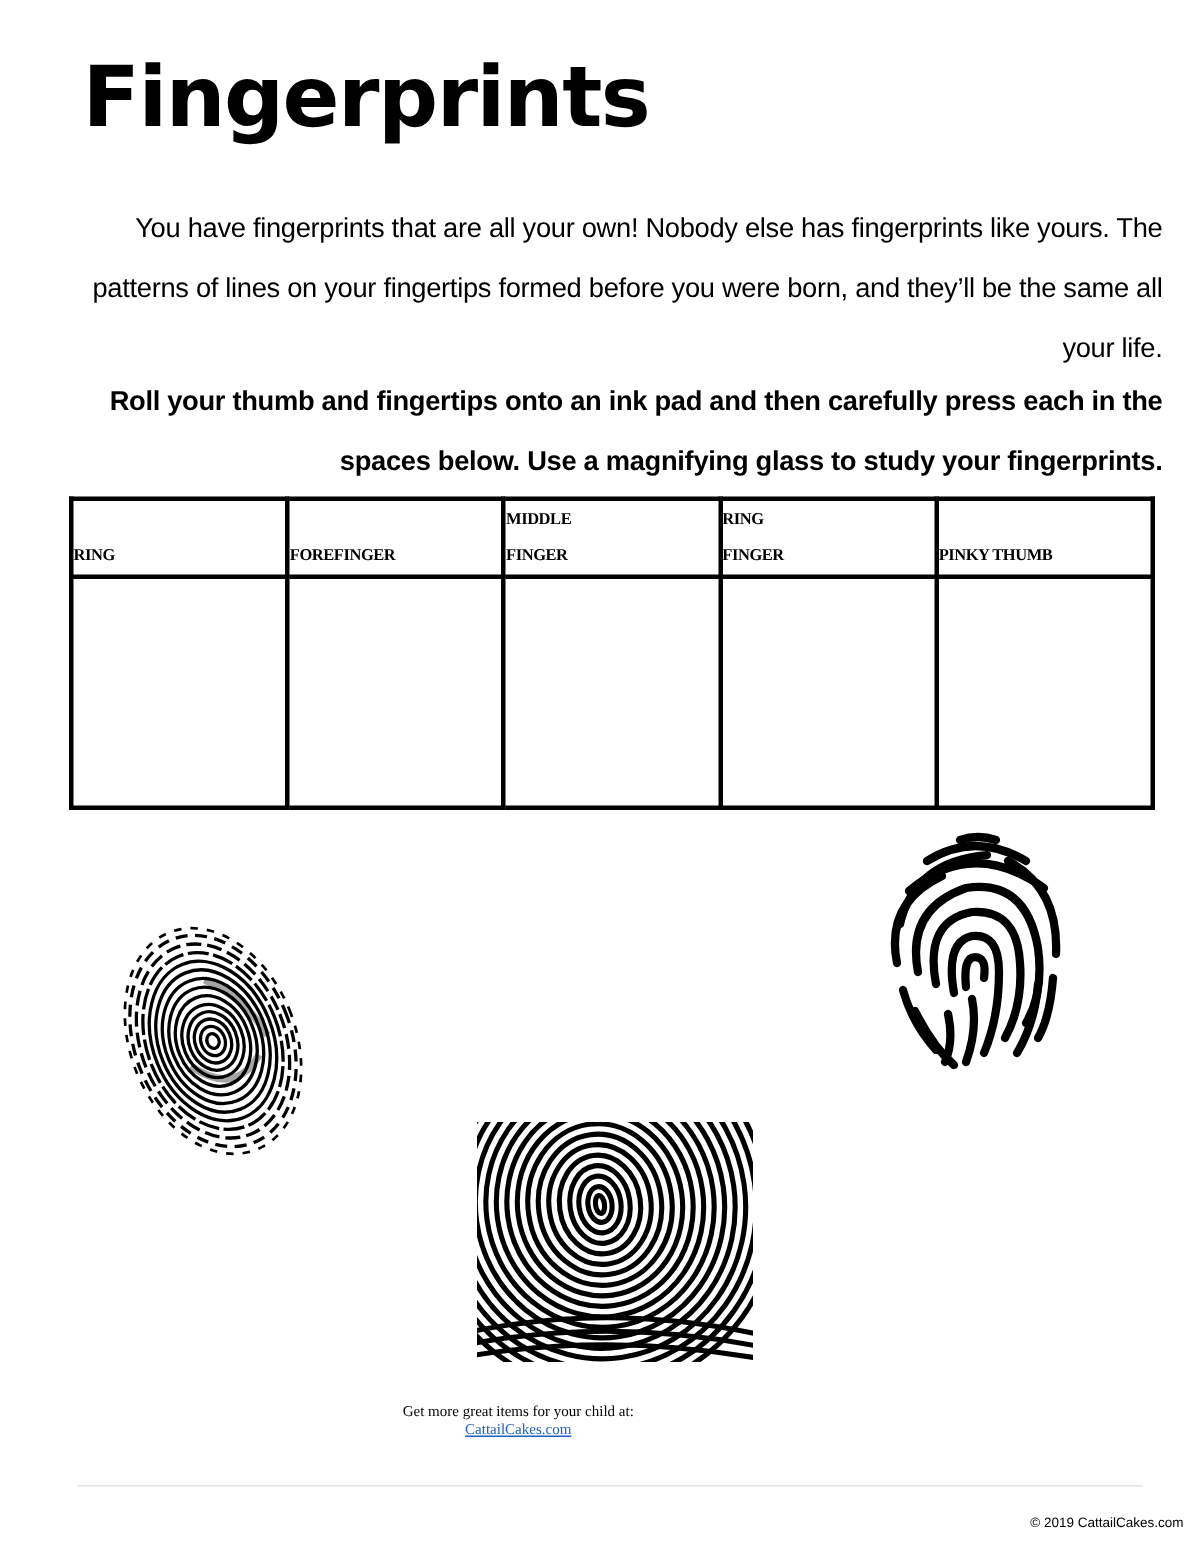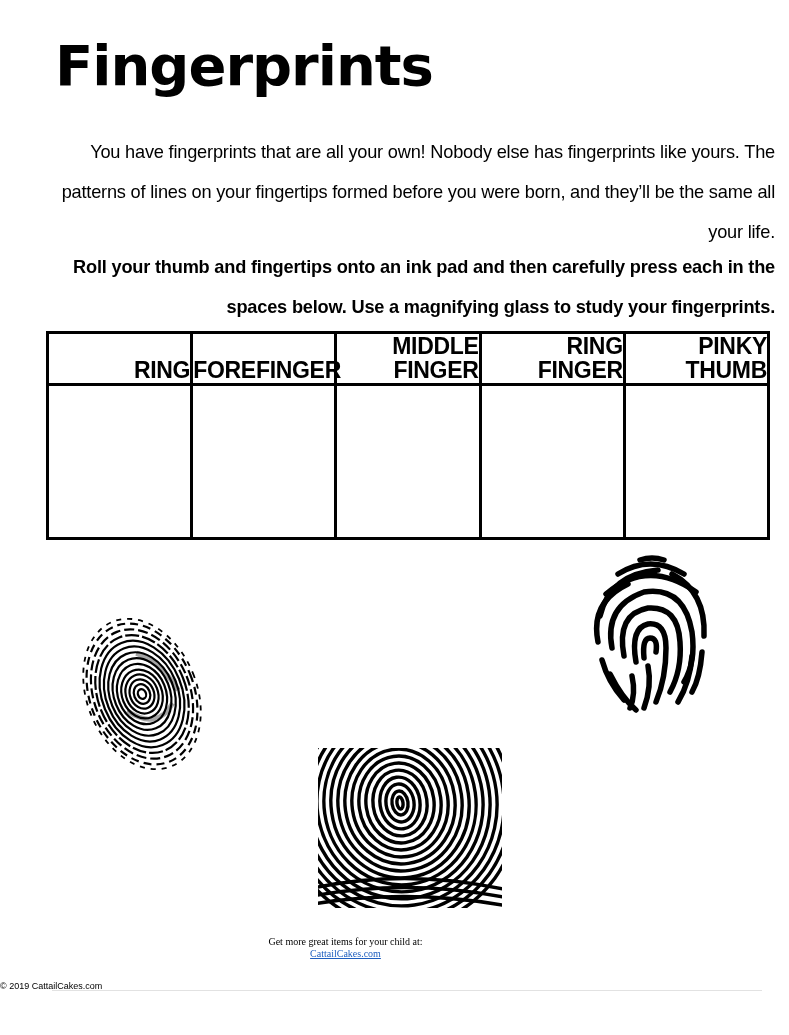--- a/index.html
+++ b/index.html
@@ -49,24 +49,24 @@
       border-collapse: collapse;
       table-layout: fixed;
     }
     .prints-table th, .prints-table td {
       border: 3px solid #000;
       padding: 0;
     }
     .prints-table th {
       height: 48px;
       vertical-align: bottom;
-      text-align: right;
-      font-family: Liberation Sans, sans-serif;
+      text-align: left;
+      font-family: Liberation Serif, serif;
       font-weight: bold;
-      font-size: 23px;
+      font-size: 11px;
       line-height: 24px;
       padding-bottom: 1px;
       letter-spacing: -0.3px;
     }
     .prints-table td {
       height: 150px;
     }
     .col-label { display: block; }
 
     .fp {
@@ -88,22 +88,22 @@
     .promo-line { top: 936px; }
     .promo-link {
       top: 948px;
       color: #1f5fbf;
       text-decoration: underline;
     }
     .copyright {
       position: absolute;
       left: 0;
       width: 789px;
-      top: 981px;
-      text-align: left;
+      top: 1010px;
+      text-align: right;
       font-family: "Liberation Sans", sans-serif;
       font-size: 9px;
       line-height: 11px;
     }
     .footer-rule {
       position: absolute;
       left: 52px;
       width: 710px;
       top: 990px;
       height: 1px;

